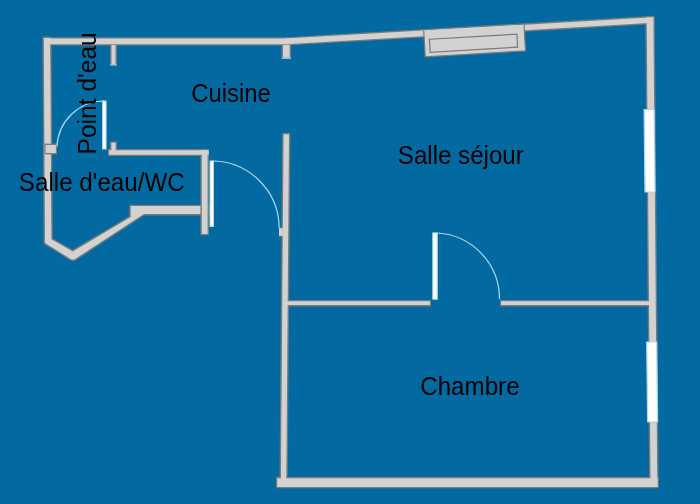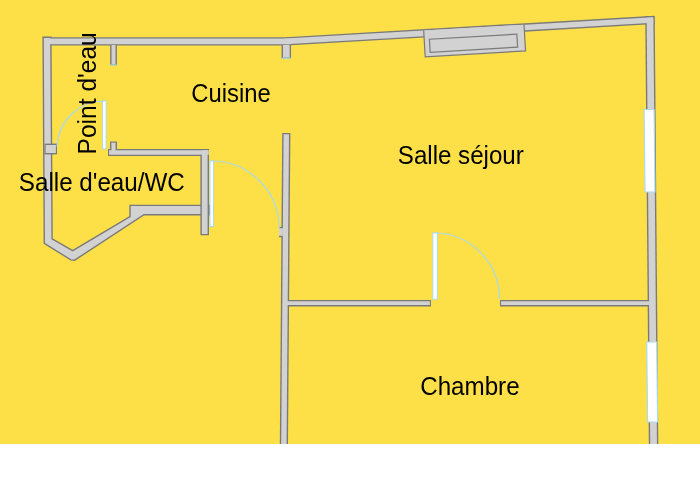--- a/index.html
+++ b/index.html
@@ -1,16 +1,16 @@
 <!DOCTYPE html>
 <html><head>
 <meta charset="utf-8">
 <style>
   html,body{margin:0;padding:0;background:#ffffff;}
-  .page{position:relative;width:700px;height:444px;overflow:hidden;background:#fde047;}
+  .page{position:relative;width:700px;height:504px;overflow:hidden;background:#0369a1;}
   svg{display:block;}
   text{font-family:"Liberation Sans", sans-serif;fill:#000000;}
 </style>
 </head>
 <body>
 <div class="page">
 <svg width="700" height="504" viewBox="0 0 700 504">
   <defs></defs>
 
   <g stroke="#7a7a7a" fill="none" stroke-linecap="butt">

